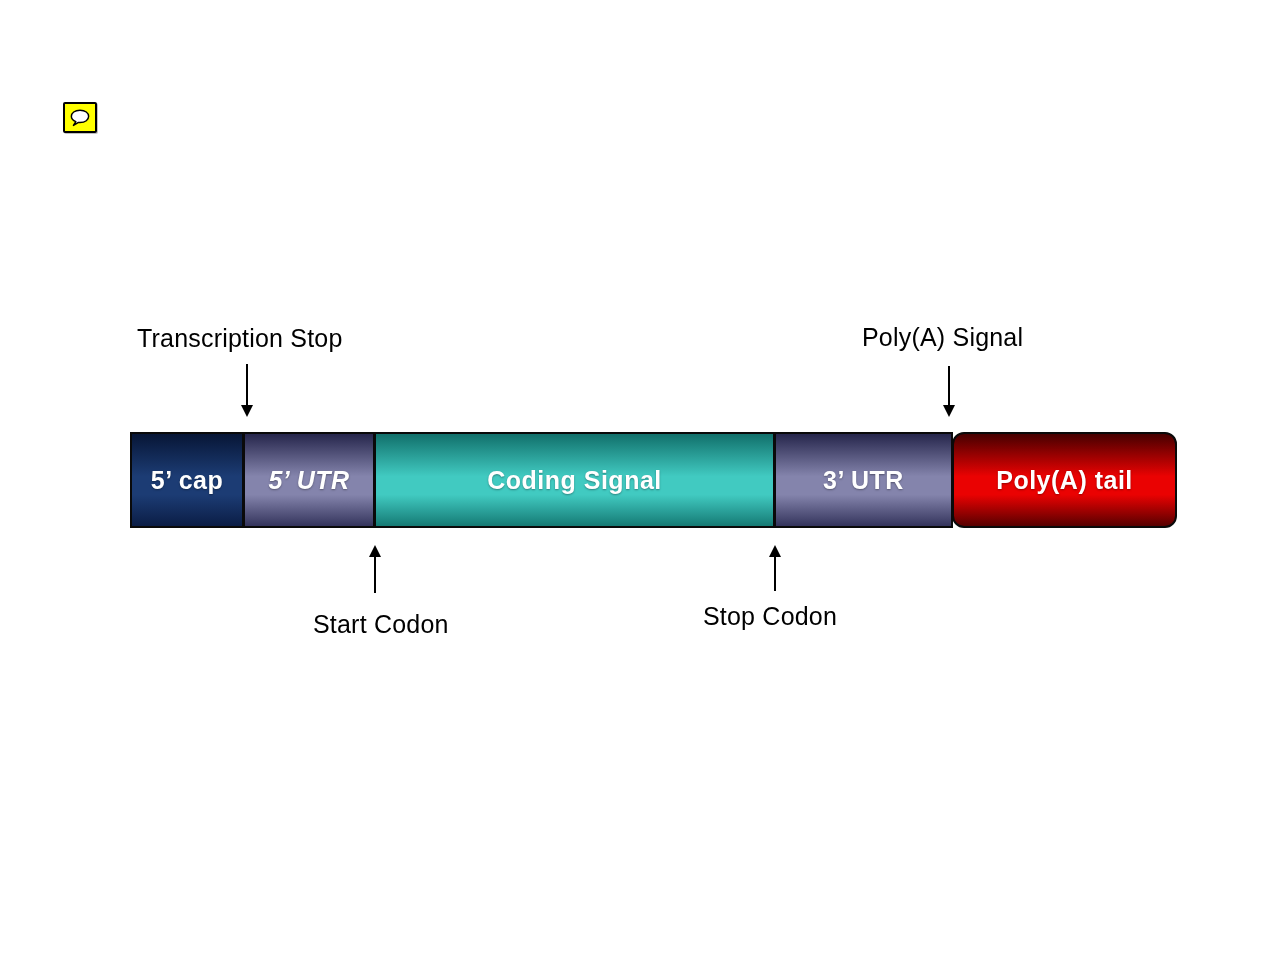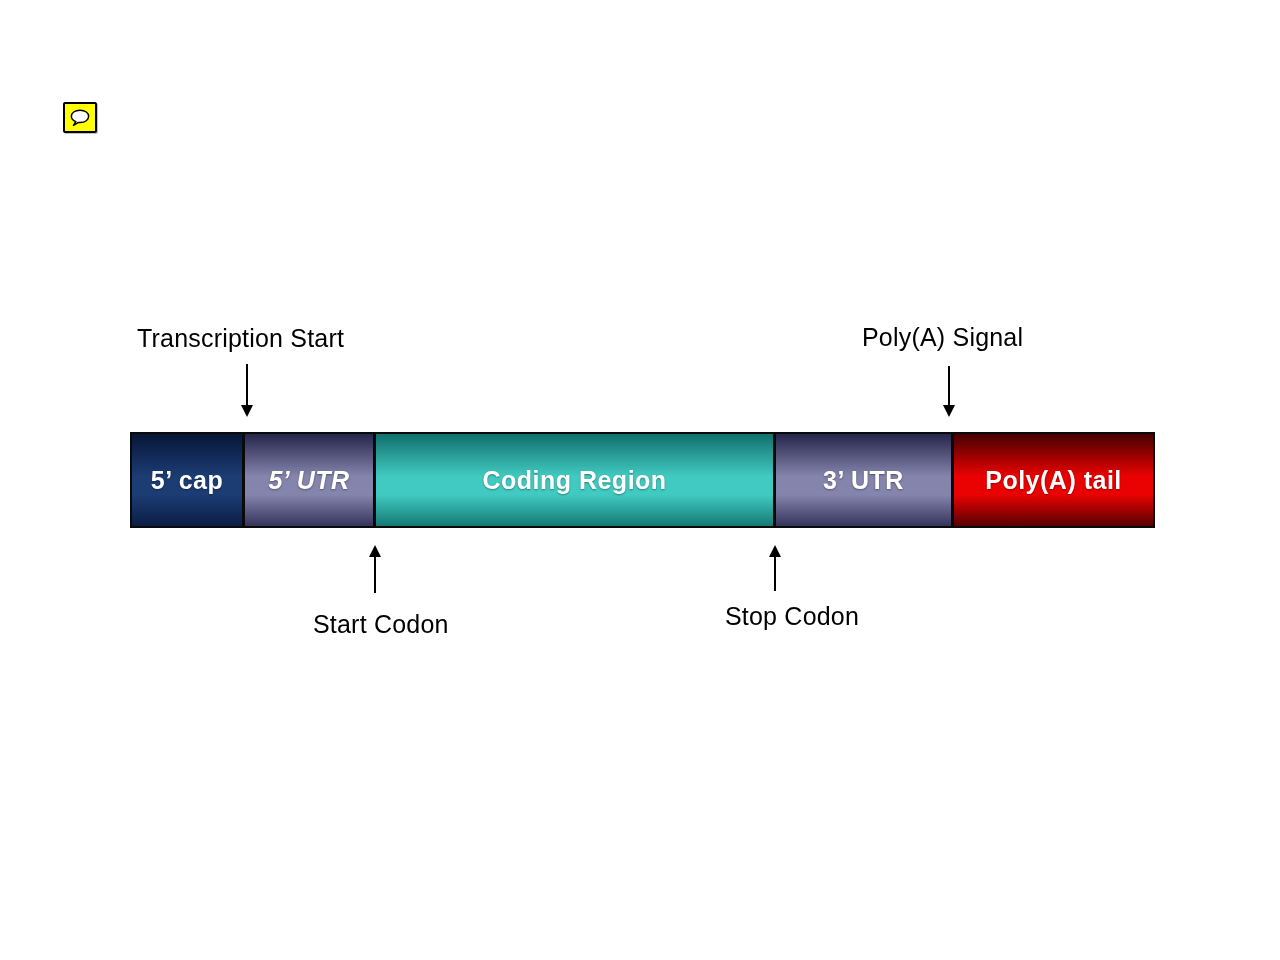--- a/index.html
+++ b/index.html
@@ -38,21 +38,21 @@
   .anno-label {
     position: absolute;
     font-size: 25px;
     color: #000000;
     white-space: nowrap;
     letter-spacing: 0.2px;
   }
   #lbl-transcription { left: 137px; top: 324px; }
   #lbl-polya-signal  { left: 862px; top: 323px; text-align: right; }
   #lbl-start-codon   { left: 301px; top: 610px; margin-left: 12px; }
-  #lbl-stop-codon    { left: 725px; top: 602px; }
+  #lbl-stop-codon    { left: 703px; top: 602px; }
 
   
   .arrow {
     position: absolute;
     width: 2px;
     background: #000000;
   }
   .arrow.down::after {
     content: "";
     position: absolute;
@@ -101,49 +101,49 @@
     font-weight: bold;
     font-size: 25px;
     letter-spacing: 0.5px;
     white-space: nowrap;
     text-shadow: 0 1px 2px rgba(0,0,0,0.35);
   }
   #seg-cap    { width: 114px; }
   #seg-5utr   { width: 132px; }
   #seg-coding { width: 401px; }
   #seg-3utr   { width: 179px; }
-  #seg-polya  { width: 203px; }
+  #seg-polya  { width: 225px; border-radius: 12px; }
 </style>
 </head>
 <body>
 
 <div class="canvas">
 
   <div class="comment-icon">
     <span>
       <svg width="22" height="20" viewBox="0 0 24 22">
         <path d="M12 2.5 C6.2 2.5 2.5 5.4 2.5 9.2 C2.5 11.8 4.4 13.9 7.4 15 L4.8 19.2 L10.3 15.8 C10.9 15.9 11.4 16 12 16 C17.8 16 21.5 13.1 21.5 9.2 C21.5 5.4 17.8 2.5 12 2.5 Z" fill="#ffffff" stroke="#000000" stroke-width="1.6" stroke-linejoin="round"></path>
       </svg>
     </span>
   </div>
 
-  <div id="lbl-transcription" class="anno-label">Transcription Start</div>
+  <div id="lbl-transcription" class="anno-label">Transcription Stop</div>
   <div id="lbl-polya-signal" class="anno-label">Poly(A) Signal</div>
   <div id="arrow-transcription" class="arrow down"></div>
   <div id="arrow-polya-signal" class="arrow down"></div>
 
   <div class="mrna-bar">
     <div id="seg-cap" class="segment" style="background: linear-gradient(rgb(7, 22, 54) 0%, rgb(28, 60, 116) 46%, rgb(28, 60, 116) 66%, rgb(11, 29, 69) 100%);">
       <span class="seg-label">5’ cap</span>
     </div>
     <div id="seg-5utr" class="segment" style="background: linear-gradient(rgb(38, 38, 76) 0%, rgb(132, 132, 172) 46%, rgb(132, 132, 172) 66%, rgb(52, 52, 92) 100%); font-style: italic;">
       <span class="seg-label">5’ UTR</span>
     </div>
     <div id="seg-coding" class="segment" style="background: linear-gradient(rgb(17, 112, 107) 0%, rgb(65, 202, 193) 46%, rgb(65, 202, 193) 66%, rgb(21, 122, 116) 100%);">
-      <span class="seg-label">Coding Region</span>
+      <span class="seg-label">Coding Signal</span>
     </div>
     <div id="seg-3utr" class="segment" style="background: linear-gradient(rgb(38, 38, 76) 0%, rgb(132, 132, 172) 46%, rgb(132, 132, 172) 66%, rgb(52, 52, 92) 100%);">
       <span class="seg-label">3’ UTR</span>
     </div>
     <div id="seg-polya" class="segment" style="background: linear-gradient(rgb(71, 0, 0) 0%, rgb(234, 2, 2) 46%, rgb(234, 2, 2) 66%, rgb(87, 0, 0) 100%);">
       <span class="seg-label">Poly(A) tail</span>
     </div>
   </div>
 
   <div id="arrow-start-codon" class="arrow up"></div>

